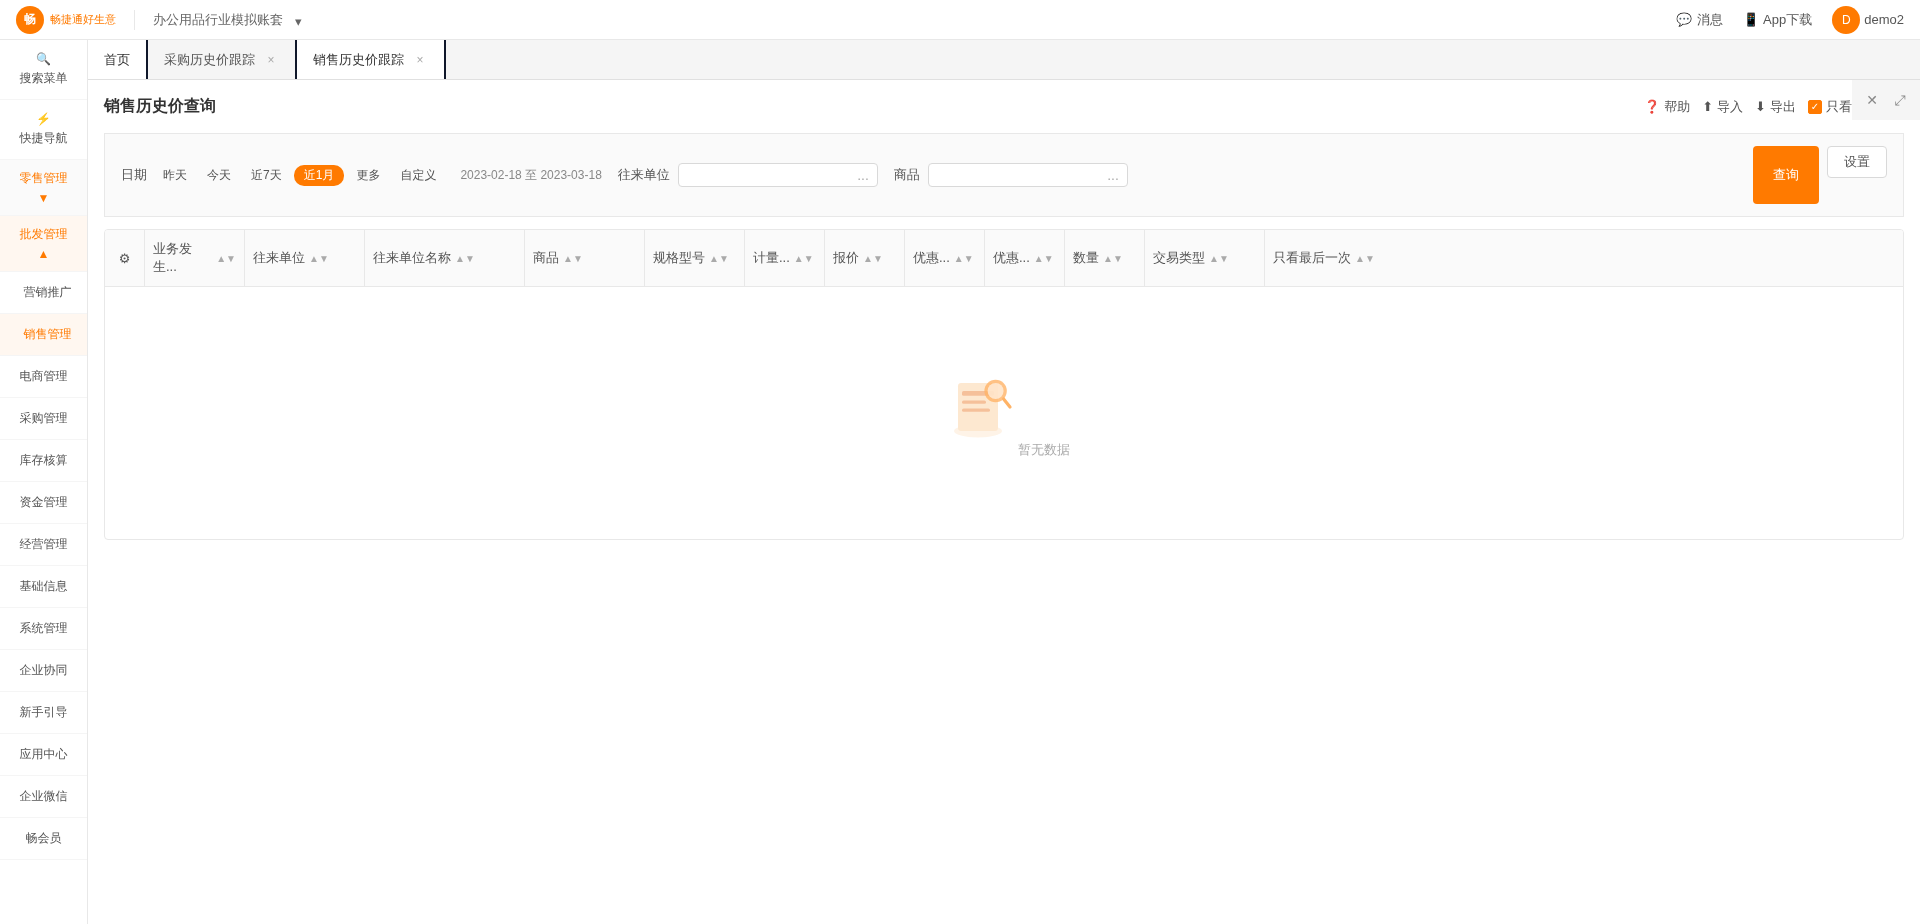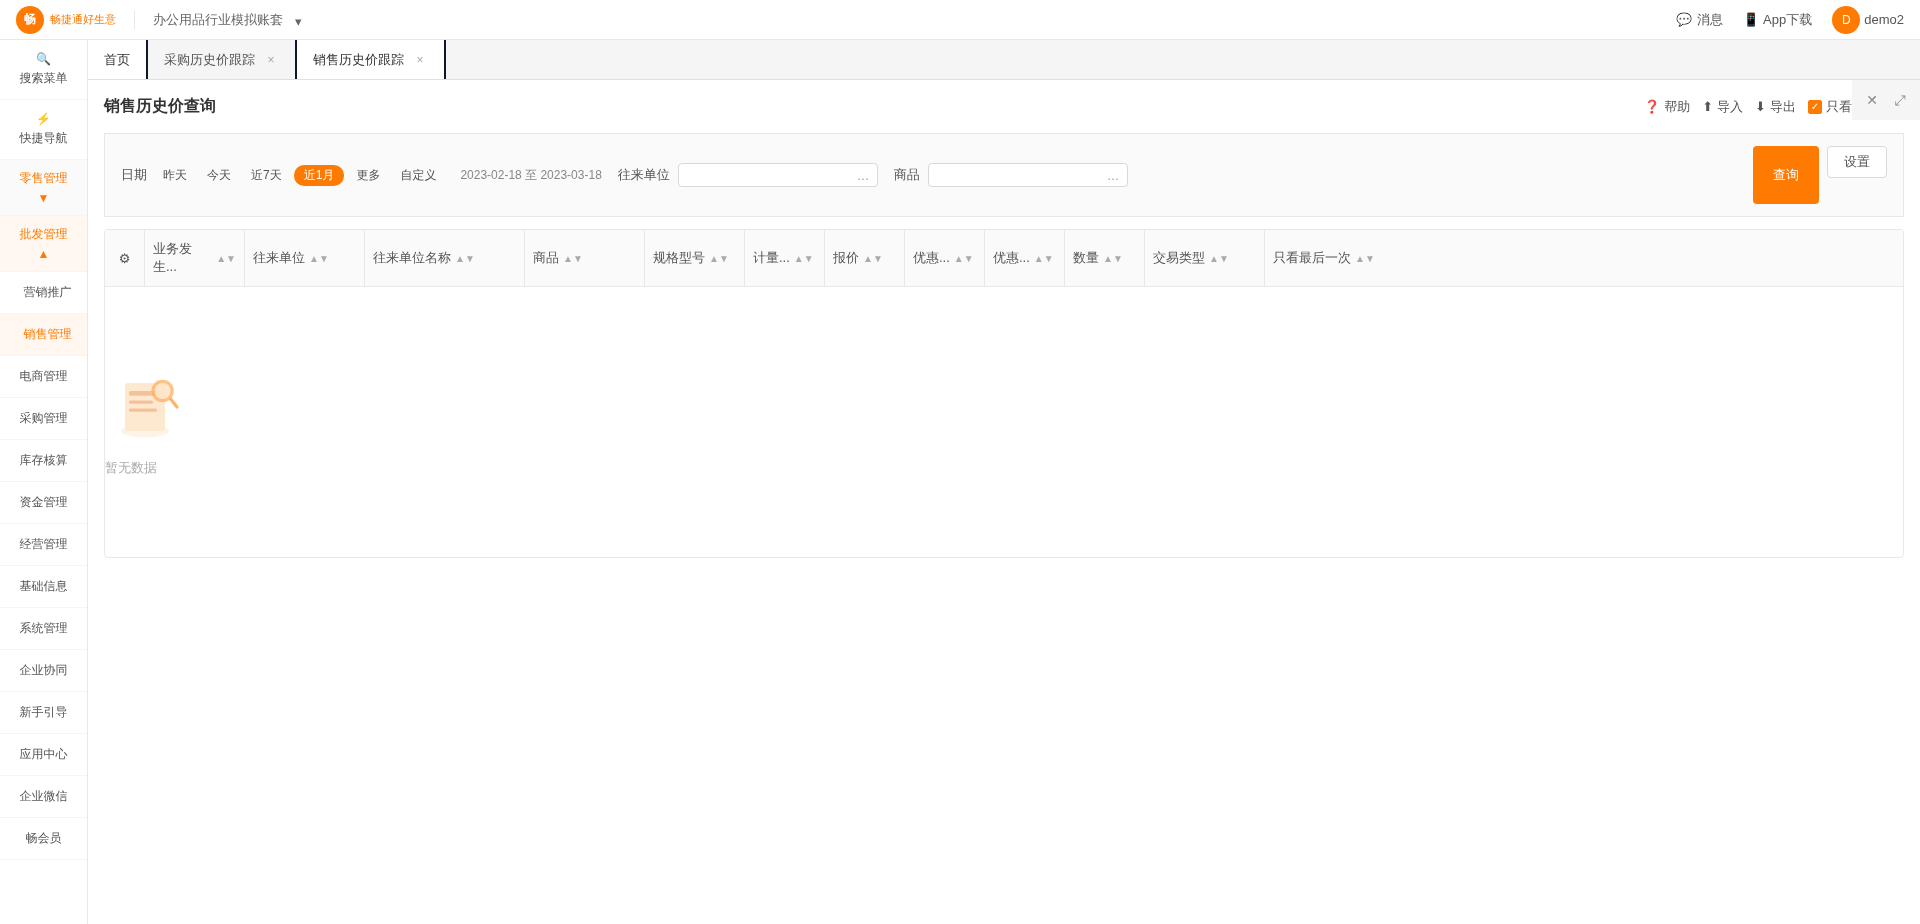--- a/index.html
+++ b/index.html
@@ -345,22 +345,22 @@
     .col-price { width: 80px; }
     .col-discount1 { width: 80px; }
     .col-discount2 { width: 80px; }
     .col-qty { width: 80px; }
     .col-trade-type { width: 120px; }
     .col-tax-price { flex: 1; }
 
     
     .empty-state {
       display: flex;
-      flex-direction: column;
-      align-items: flex-start;
+      flex-direction: row;
+      align-items: flex-end;
       justify-content: center;
       padding: 80px 0;
     }
     .empty-icon {
       width: 80px;
       height: 80px;
       margin-bottom: 12px;
     }
     .empty-text {
       color: #aaa;

